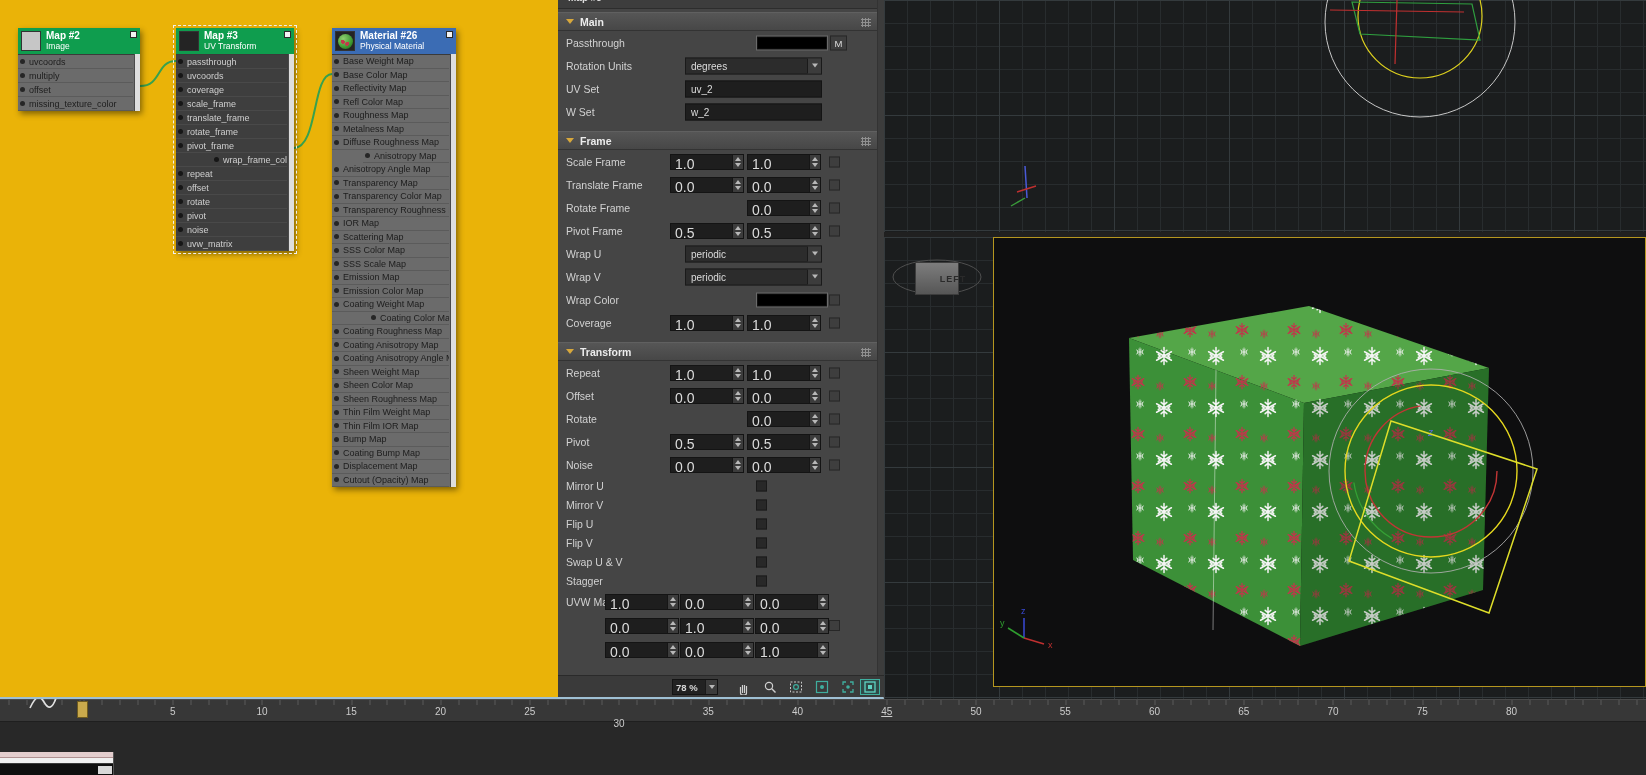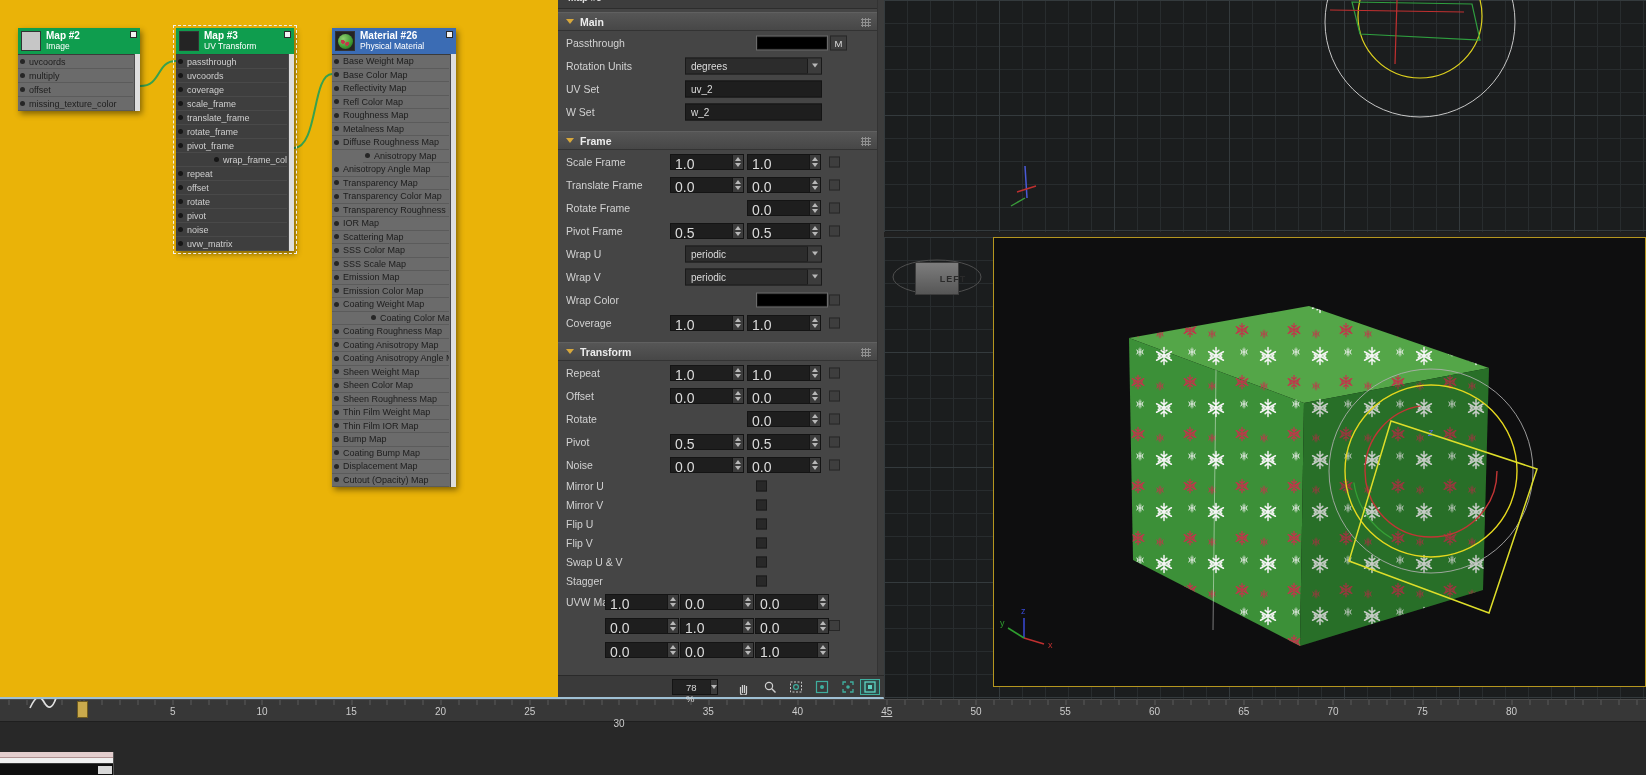--- a/index.html
+++ b/index.html
@@ -88,21 +88,21 @@
   .tinput { width:137px; height:17px; background:#1e1e1e; border:1px solid #141414; font-size:10px; color:#dcdcdc; padding:2px 5px; }
   .swatch { width:70px; height:13px; border:1px solid #111; outline:1px solid #6a6a6a; }
   .mbtn { width:17px; height:15px; background:#3e3e3e; border:1px solid #272727; color:#ddd; font-size:9.5px;
     display:flex; align-items:center; justify-content:center; }
   .endbtn { width:11px; height:11px; background:#3e3e3e; border:1px solid #272727; }
   .chk { width:11px; height:11px; background:#282828; border:1px solid #1a1a1a; }
 
   #editor-toolbar { position:absolute; left:558px; bottom:0; width:326px; height:22px; background:#3a3a3a;
     border-top:1px solid #2a2a2a; z-index:11; }
   .zoomfield { position:absolute; left:114px; top:3px; width:46px; height:16px; background:#222; border:1px solid #141414; display:flex; }
-  .zoomfield span.zv { flex:1; font-size:9.5px; color:#d8d8d8; padding:2px 13px 0; }
+  .zoomfield span.zv { flex:1; font-size:9.5px; color:#d8d8d8; padding:2px 3px 0;font-weight:bold; }
   .zoomfield .dd-arrow { width:12px; }
   .tbicon { position:absolute; top:3px; width:20px; height:16px; display:flex; align-items:center; justify-content:center; }
   .tbicon.on { background:#2f4a48; border:1px solid #3fae9e; }
 
   
   #timeline { position:absolute; left:0; top:699px; width:1646px; height:76px; background:#282828; z-index:6; }
   #ruler { position:relative; height:23px; background:#373737;
     background-image:repeating-linear-gradient(90deg,#585858 0 1px,transparent 1px 17.85px);
     background-position:83.5px 0; background-size:auto 5px; background-repeat:repeat-x;
     border-top:1px solid #4a4a4a; border-bottom:1px solid #1f1f1f; }

